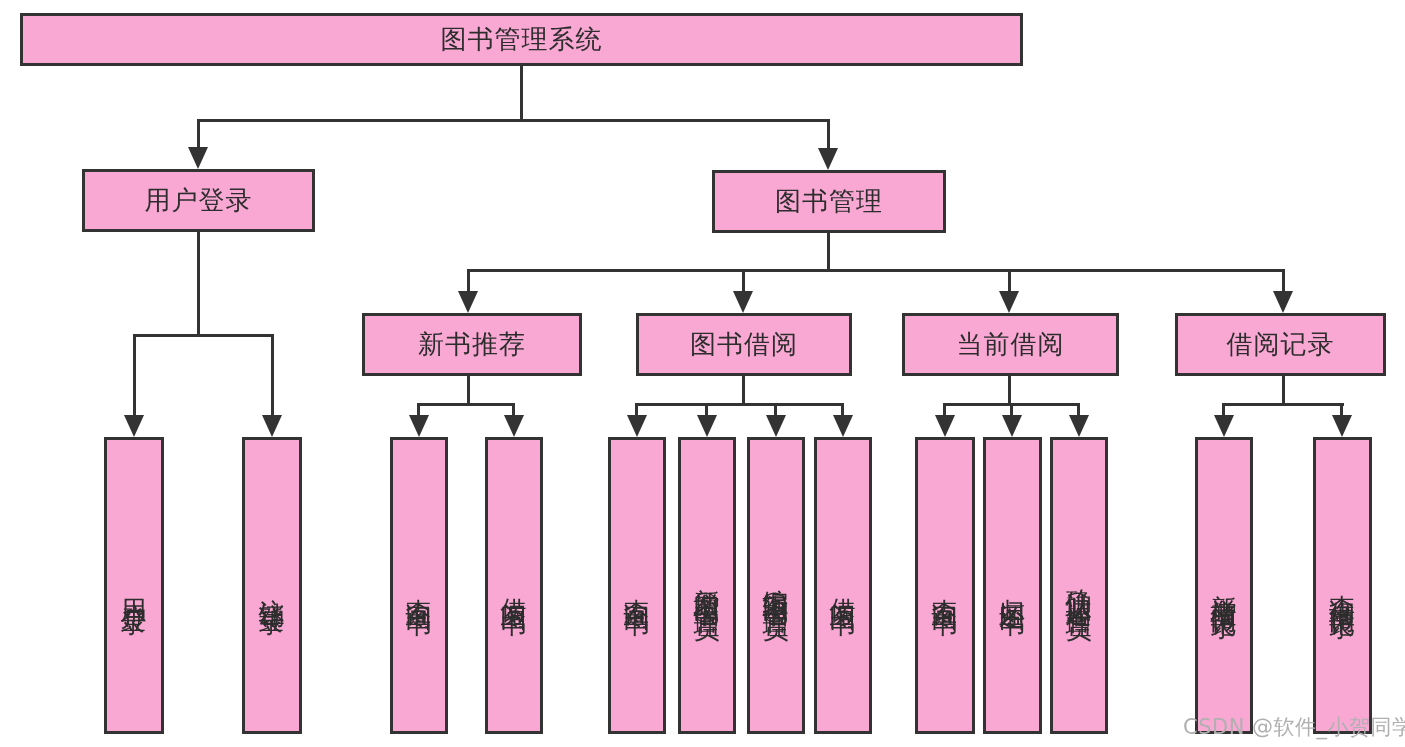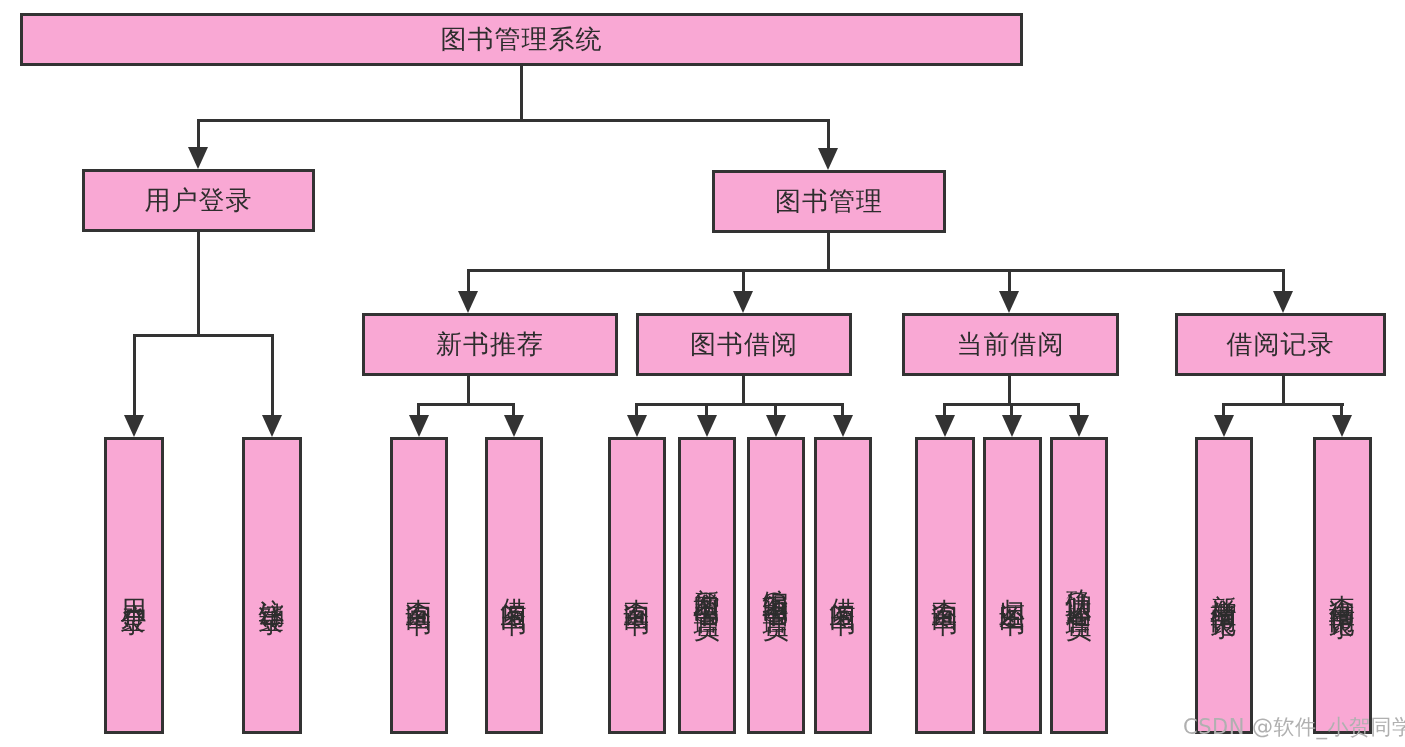--- a/index.html
+++ b/index.html
@@ -75,21 +75,21 @@
     <span>图书管理系统</span>
   </div>
 
   <div class="box hbox" style="left:82px; top:169px; width:233px; height:63px;">
     <span>用户登录</span>
   </div>
   <div class="box hbox" style="left:712px; top:170px; width:234px; height:63px;">
     <span>图书管理</span>
   </div>
 
-  <div class="box hbox" style="left:362px; top:313px; width:256px; height:63px;">
+  <div class="box hbox" style="left:362px; top:313px; width:220px; height:63px;">
     <span>新书推荐</span>
   </div>
   <div class="box hbox" style="left:902px; top:313px; width:217px; height:63px;">
     <span>当前借阅</span>
   </div>
   <div class="box hbox" style="left:636px; top:313px; width:216px; height:63px;">
     <span>图书借阅</span>
   </div>
   <div class="box hbox" style="left:1175px; top:313px; width:211px; height:63px;">
     <span>借阅记录</span>

